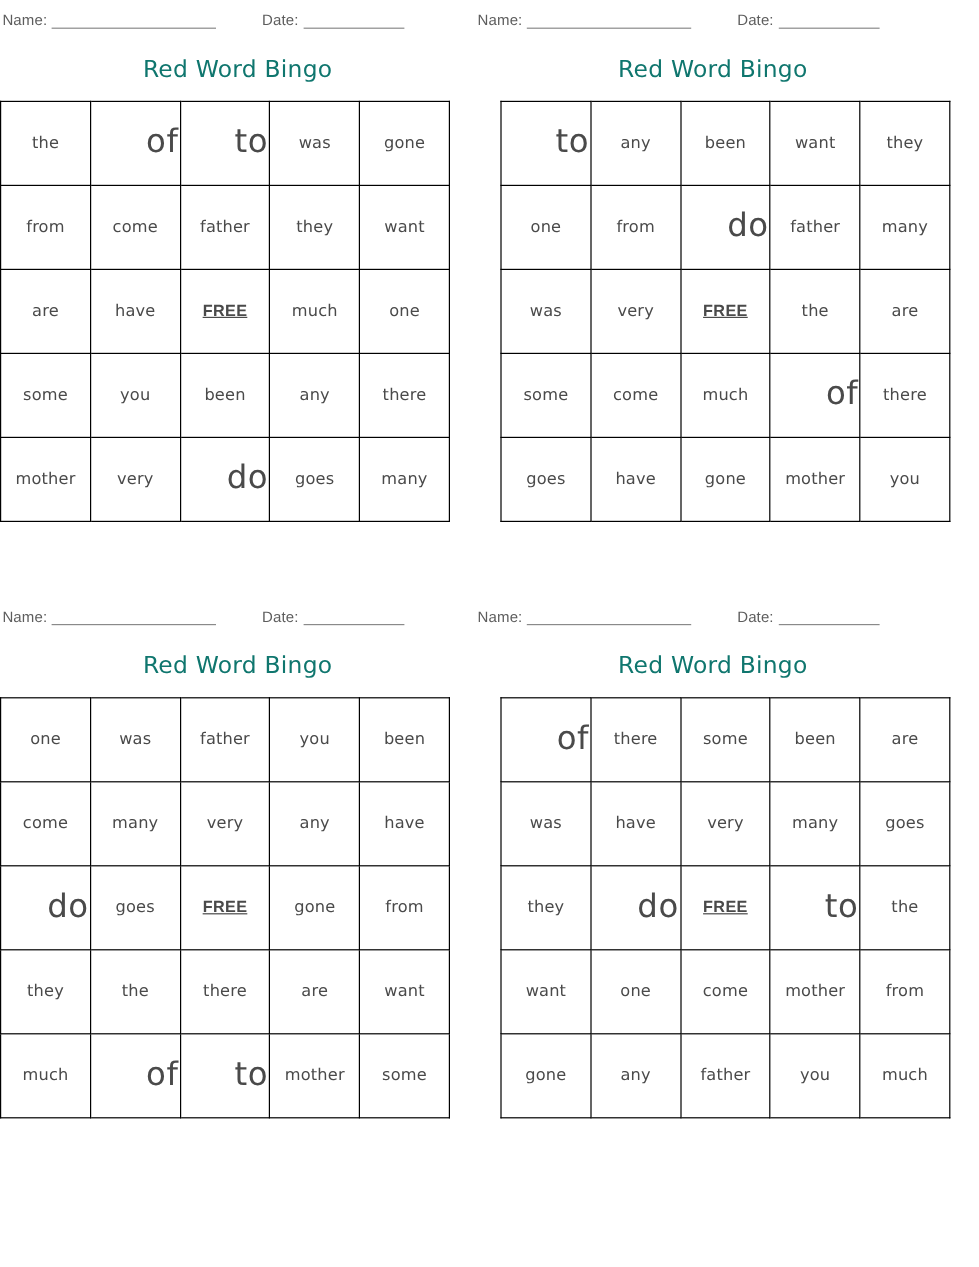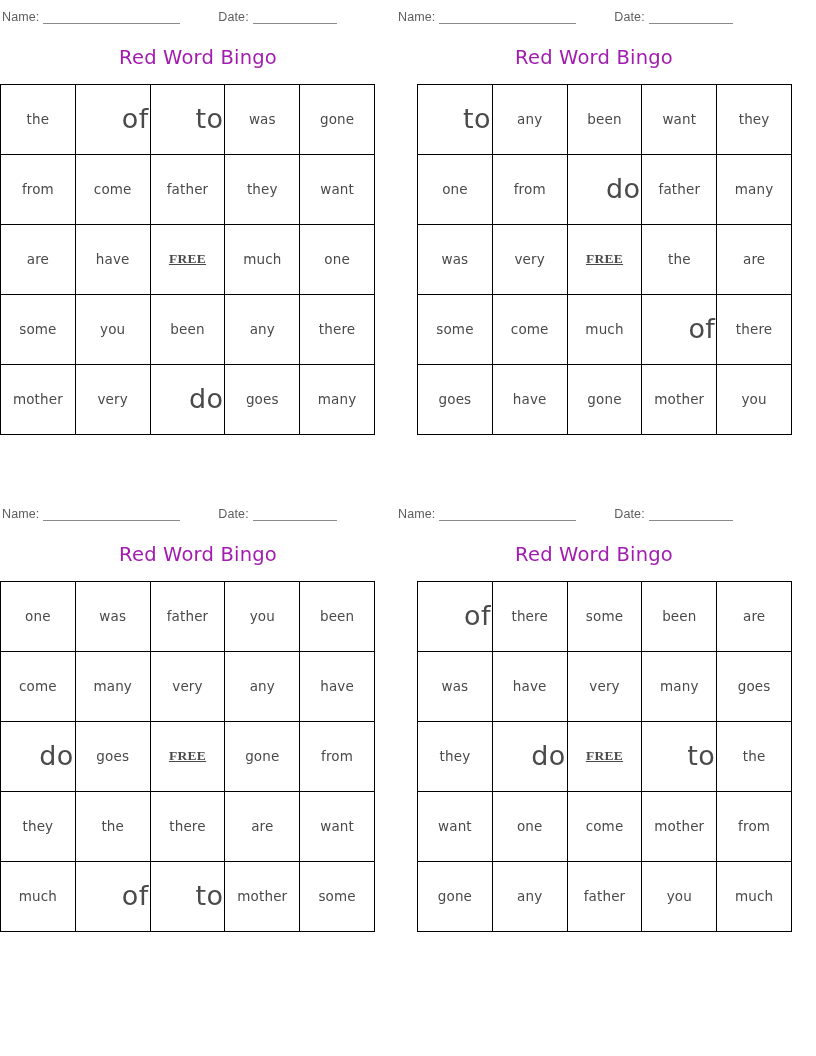--- a/index.html
+++ b/index.html
@@ -56,21 +56,21 @@
     margin-left: 4px;
   }
   .rule-name { width: 137px; }
   .rule-date { width: 84px; }
   .meta-gap { width: 38px; }
 
   
   .card-title {
     text-align: center;
     font-size: 19.5px;
-    color: #a21caf;
+    color: #0f766e;
     font-weight: 400;
     letter-spacing: .2px;
     margin: 0;
     padding: 22px 0 11px 0;
     font-family: "DejaVu Sans", sans-serif;
   }
 
   
   .grid-wrap {
     padding: 4px 0 0 0;
@@ -96,21 +96,21 @@
     line-height: 1.05;
     letter-spacing: .15px;
     word-break: break-word;
   }
   table.bingo td.big {
     font-size: 27px;
     letter-spacing: .4px;
     text-align: right;
   }
   table.bingo td.free {
-    font-family: Liberation Serif, serif;
+    font-family: Liberation Sans, sans-serif;
     font-weight: bold;
     font-size: 13.5px;
     text-decoration: underline;
     letter-spacing: .3px;
   }
 </style>
 </head>
 <body>
 
 <div class="page">

